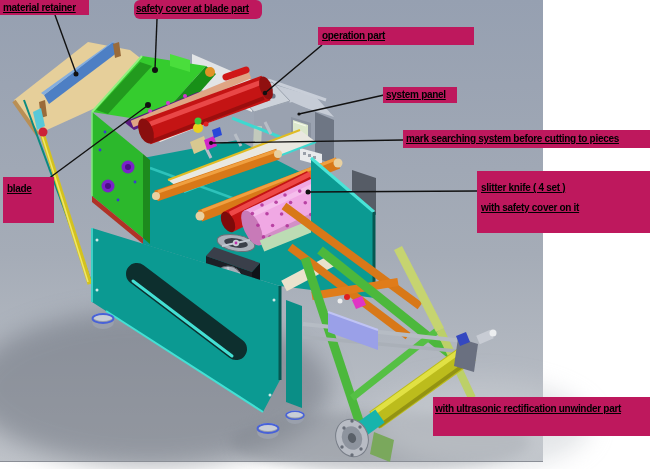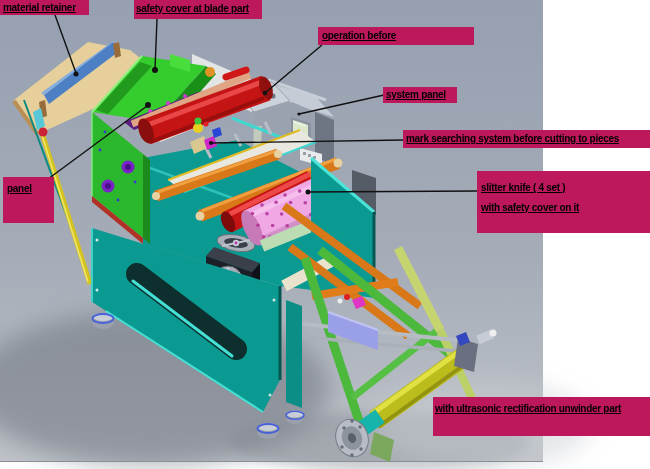--- a/index.html
+++ b/index.html
@@ -327,24 +327,24 @@
     <line x1="384" y1="95" x2="299" y2="114"></line>
         <circle cx="299" cy="114" r="1.6" fill="#111111" stroke="none"></circle>
     <line x1="403" y1="140" x2="211" y2="143"></line>
         <circle cx="211" cy="143" r="2" fill="#111111" stroke="none"></circle>
     <line x1="477" y1="191" x2="308" y2="192"></line>
         <circle cx="308" cy="192" r="2.5" fill="#111111" stroke="none"></circle>
   </g>
 </svg>
 
 <div class="lbl" style="left:0;top:0;width:86px;height:15px;padding-left:3px;">material retainer</div>
-<div class="lbl" style="left:134px;top:0;width:126px;height:19px;line-height:18px;padding-left:2px;">safety cover at blade part</div>
-<div class="lbl" style="left:318px;top:27px;width:152px;height:18px;line-height:17px;padding-left:4px;">operation before</div>
+<div class="lbl" style="left:134px;top:0;width:126px;height:19px;line-height:18px;padding-left:2px;border-radius:6px;">safety cover at blade part</div>
+<div class="lbl" style="left:318px;top:27px;width:152px;height:18px;line-height:17px;padding-left:4px;">operation part</div>
 <div class="lbl" style="left:383px;top:87px;width:71px;height:16px;line-height:15px;padding-left:3px;">system panel</div>
 <div class="lbl" style="left:403px;top:130px;width:247px;height:18px;line-height:17px;padding-left:3px;">mark searching system before cutting to pieces</div>
 <div class="lbl" style="left:477px;top:171px;width:173px;height:55px;line-height:20px;padding:7px 0 0 4px;">
   <span class="ln">slitter knife ( 4 set )</span>
   <span class="ln">with safety cover on it</span>
 </div>
-<div class="lbl" style="left:3px;top:177px;width:47px;height:42px;padding:4px 0 0 4px;">panel</div>
+<div class="lbl" style="left:3px;top:177px;width:47px;height:42px;padding:4px 0 0 4px;">blade</div>
 <div class="lbl" style="left:433px;top:397px;width:217px;height:35px;padding:4px 0 0 2px;">with ultrasonic rectification unwinder part</div>
 
 </div>
 
 </body></html>

